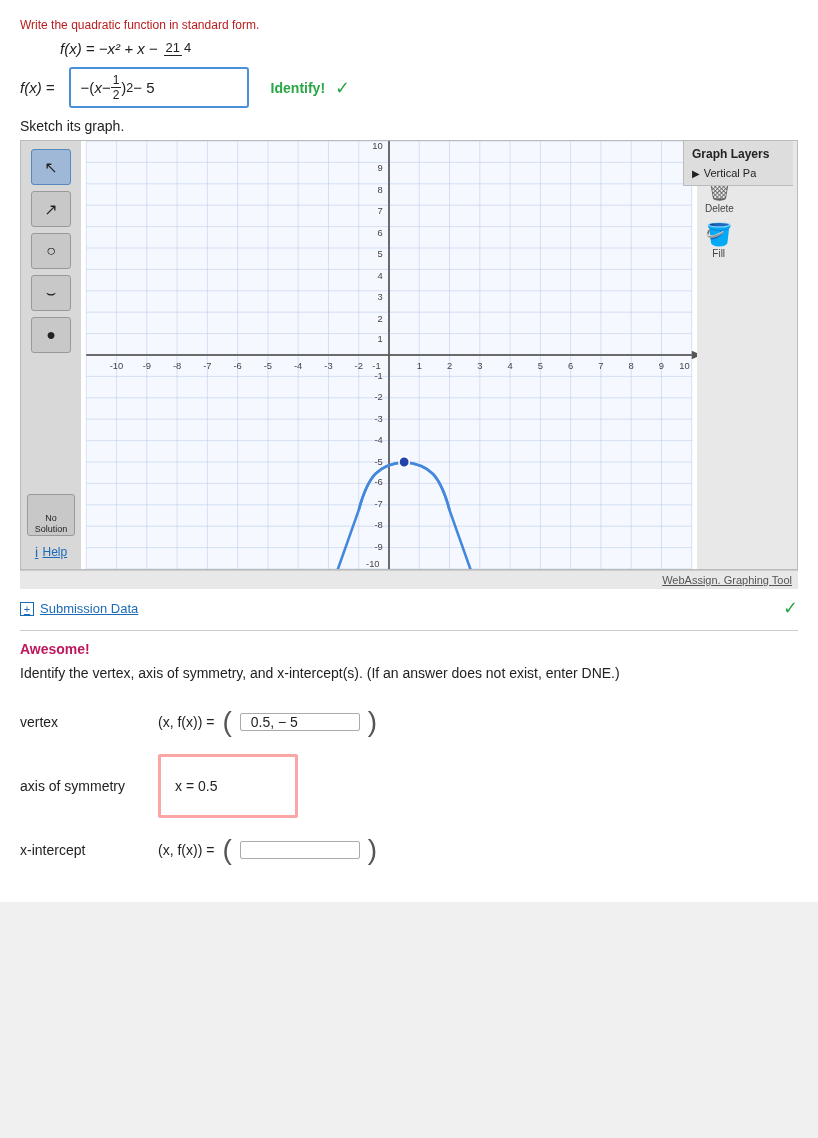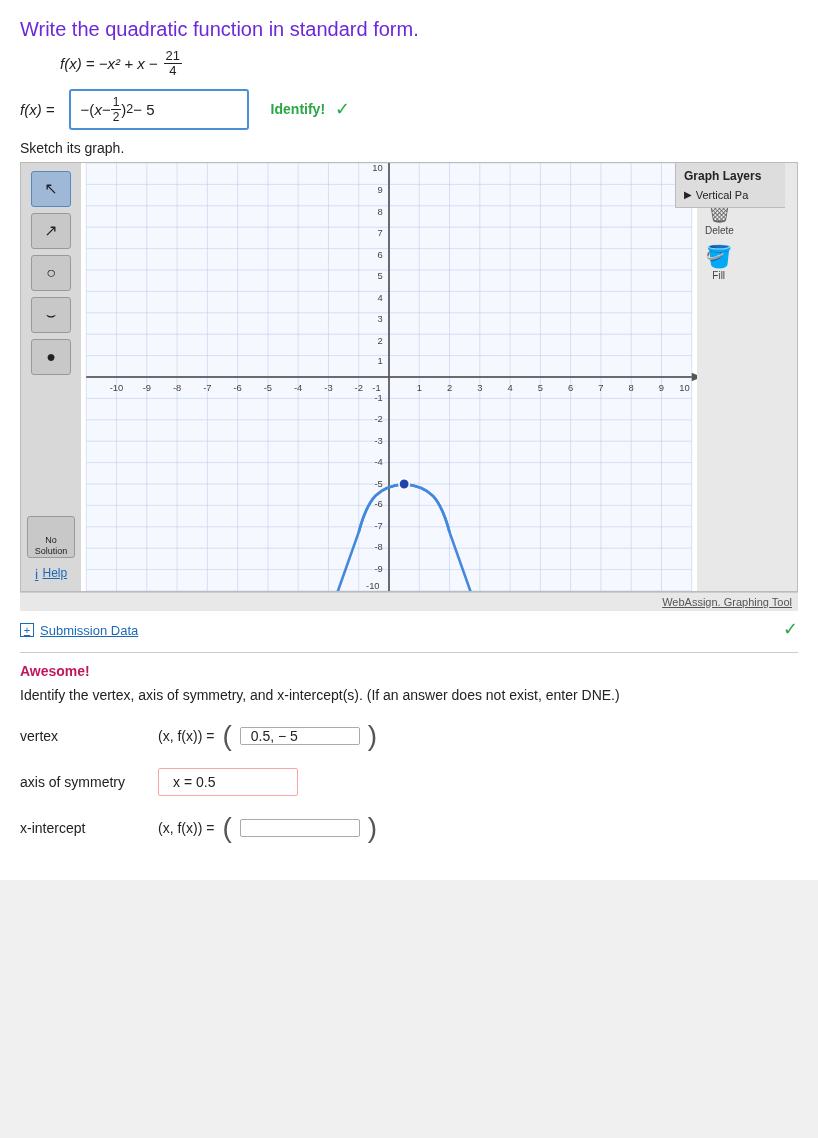--- a/index.html
+++ b/index.html
@@ -10,34 +10,34 @@
       min-height: 1138px;
       font-size: 14px;
       color: #222;
     }
     .main-container {
       background: #fff;
       padding: 18px 20px 20px 20px;
       max-width: 818px;
     }
     .problem-title {
-      font-size: 20px;
-      color: #6d28d9;
+      font-size: 12px;
+      color: #b91c1c;
       margin-bottom: 8px;
     }
     .equation-line {
       display: flex;
       align-items: center;
       margin-bottom: 6px;
       font-size: 15px;
       gap: 6px;
     }
     .fraction {
       display: inline-flex;
-      flex-direction: column;
+      flex-direction: row;
       align-items: center;
       font-size: 13px;
       line-height: 1.1;
       vertical-align: middle;
     }
     .fraction .num { border-bottom: 1px solid #222; padding: 0 2px; }
     .fraction .den { padding: 0 2px; }
     .answer-box {
       display: inline-flex;
       align-items: center;
@@ -227,21 +227,21 @@
     }
     .awesome-text {
       color: #be185d;
       font-weight: bold;
       font-size: 14px;
       margin-top: 8px;
       margin-bottom: 6px;
     }
     .identify-text {
       font-size: 14px;
-      margin-bottom: 14px;
+      margin-bottom: 22px;
       line-height: 1.5;
     }
     .answer-row {
       display: flex;
       align-items: center;
       margin-bottom: 16px;
       gap: 8px;
     }
     .answer-label {
       font-size: 14px;
@@ -258,23 +258,23 @@
     .input-field-box {
       border: 1px solid #aaa;
       border-radius: 2px;
       padding: 0 10px;
       font-size: 14px;
       background: #fff;
       min-width: 120px;
       display: inline-block;
     }
     .input-single {
-      border: 1px solid #fca5a5;
+      border: 3px solid #fca5a5;
       border-radius: 2px;
-      padding: 5px 14px;
+      padding: 21px 14px;
       font-size: 14px;
       background: #fff;
       min-width: 140px;
     }
   </style>
 </head>
 <body>
 
 <div class="main-container">
 
@@ -460,21 +460,21 @@
       <div class="delete-btn">
         <span class="trash-icon">🗑</span>
         <span>Delete</span>
       </div>
       <div class="fill-btn">
         <span class="fill-icon">🪣</span>
         <span>Fill</span>
       </div>
     </div>
 
-    <div style="position:absolute; top:0; right:12px; background:#ddd; border-left:1px solid #bbb; border-bottom:1px solid #bbb; padding:6px 8px; width:110px;">
+    <div style="position:absolute; top:0; right:4px; background:#ddd; border-left:1px solid #bbb; border-bottom:1px solid #bbb; padding:6px 8px; width:110px;">
       <div class="graph-layers-title">Graph Layers</div>
       <div class="vertical-pa-item">
         <span class="arrow-right">▶</span>
         <span>Vertical Pa</span>
       </div>
     </div>
 
   </div>
 
   <div class="webassign-credit">WebAssign. Graphing Tool</div>

